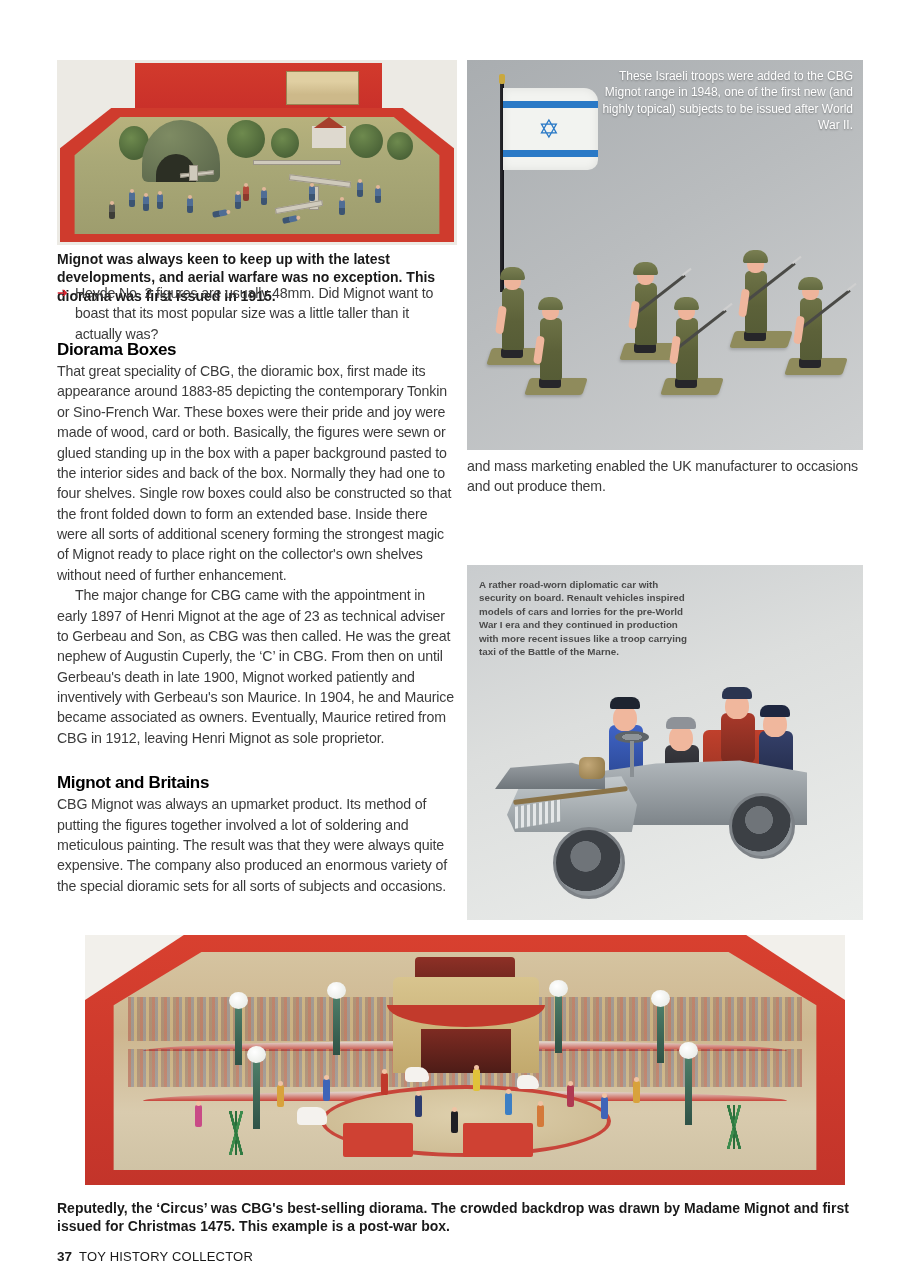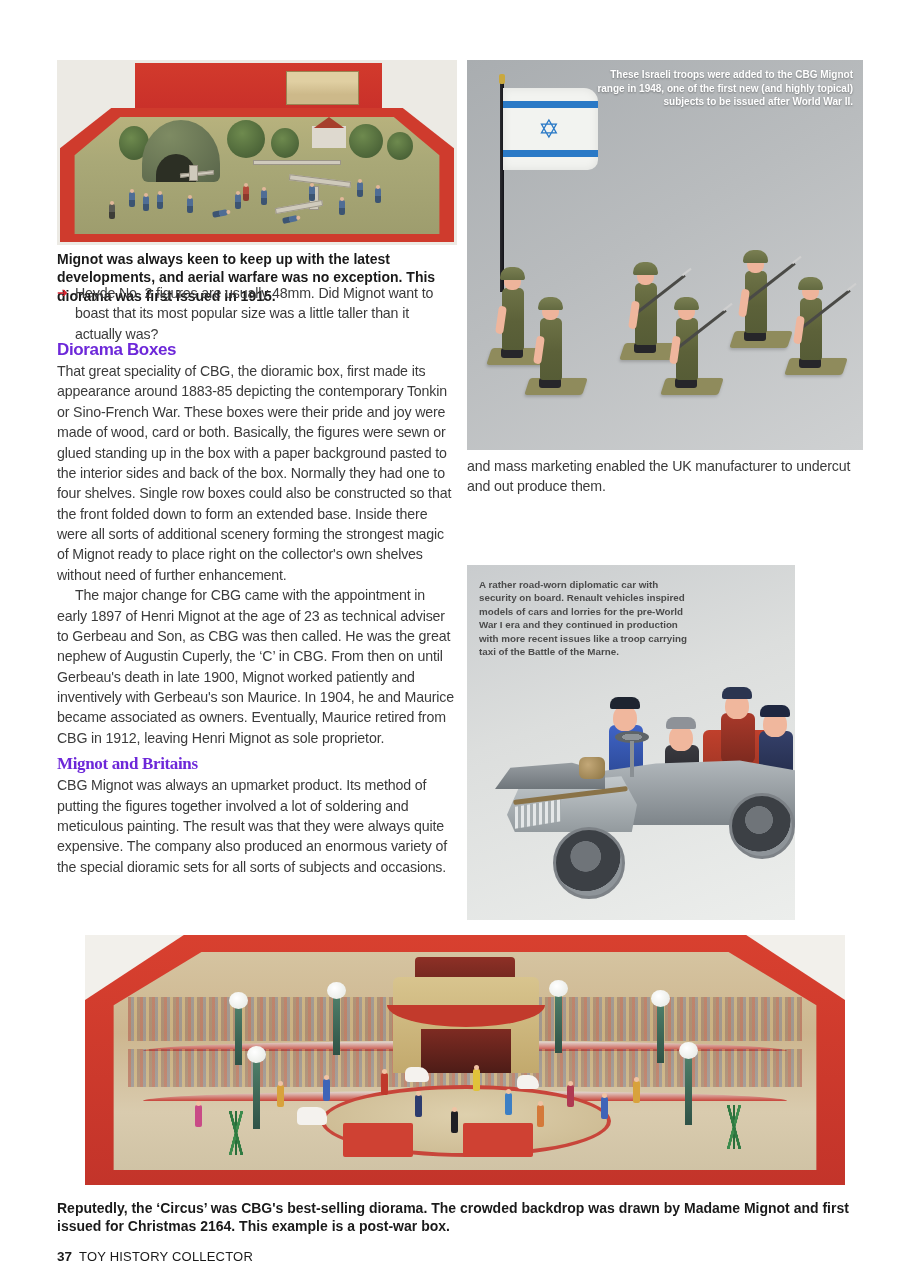--- a/index.html
+++ b/index.html
@@ -123,45 +123,45 @@
     font-size: 14.2px; line-height: 1.44; color: #3b3b3b;
     letter-spacing: -0.15px;
   }
 
   
   .col { position: absolute; }
   #col-left  { left: 57px;  top: 340px; width: 400px; }
   #col-right { left: 467px; top: 456px; width: 396px; }
 
   h2.sec-head {
-    color: #6d28d9;
+    color: #000000;
     font-size: 17px;
     font-weight: bold;
     letter-spacing: -0.35px;
     margin-bottom: 1px;
   }
-  h2.sec-head.spaced { margin-top: 6px; font-family: Liberation Serif, serif; }
+  h2.sec-head.spaced { margin-top: 25px; }
 
   p.body {
     font-size: 14.2px;
     line-height: 1.435;
     color: #3b3b3b;
     letter-spacing: -0.15px;
   }
   p.body.indent { text-indent: 18px; }
 
   
   #photo-israeli {
     left: 467px; top: 60px;
     width: 396px; height: 390px;
     background: linear-gradient(150deg, #a9adb0 0%, #b9bcbe 45%, #cfd1d2 100%);
   }
   .isr-caption {
     position: absolute; right: 10px; top: 8px; width: 262px;
-    color: #ffffff; font-size: 10px; font-weight: bold;
+    color: #ffffff; font-size: 12px; font-weight: normal;
     line-height: 1.36; text-align: right;
     text-shadow: 0 1px 2px rgba(0,0,0,.35);
   }
   .isr-pole {
     position:absolute; left:33px; top:22px; width:4px; height:210px;
     background: linear-gradient(90deg,#2b2b30,#14141a);
   }
   .isr-pole:before {
     content:""; position:absolute; left:-1px; top:-8px;
     width:6px; height:10px; background:#c9a83f; border-radius:2px;
@@ -214,21 +214,21 @@
     background:#4a4a46; transform-origin: left center; transform: rotate(-38deg);
   }
   .sol-rifle:after {
     content:""; position:absolute; right:-9px; top:-1px; width:11px; height:2px;
     background:#cfcfcf;
   }
 
   
   #photo-car {
     left: 467px; top: 565px;
-    width: 328px; height: 355px;
+    width: 396px; height: 355px;
     background: linear-gradient(160deg, #c9ccce 0%, #dcdedd 40%, #eceeec 100%);
   }
   .car-caption {
     position: absolute; left: 12px; top: 13px; width: 215px;
     color: #4b4b4b; font-size: 9.8px; font-weight: bold; line-height: 1.37;
   }
   .car-body {
     position:absolute; left:60px; top:185px; width:280px; height:75px;
     background: linear-gradient(#b9bfc3, #7e858a);
     clip-path: polygon(0% 62%, 12% 36%, 46% 18%, 76% 14%, 100% 30%, 100% 100%, 4% 100%);
@@ -509,21 +509,21 @@
       <div class="sol-rifle" style="bottom:-130px;"></div>
       <div class="sol-arm" style="bottom:-144px;"></div>
       <div class="sol-head" style="bottom:-100px;"></div>
       <div class="sol-helm" style="bottom:-90px;"></div>
     </div>
 
     <div class="isr-caption">These Israeli troops were added to the CBG Mignot range in 1948, one of the first new (and highly topical) subjects to be issued after World War II.</div>
   </div>
 
   <div class="col" id="col-right">
-    <p class="body">and mass marketing enabled the UK manufacturer to undercut and out produce them.</p>
+    <p class="body">and mass marketing enabled the UK manufacturer to occasions and out produce them.</p>
   </div>
 
   <div class="photo" id="photo-car">
     <div class="car-seat"></div>
 
     <div class="pax" style="left:252px; top:122px;">
       <div class="pax-torso" style="background:linear-gradient(#a9392a,#7d2a1f); left:2px; top:26px;"></div>
       <div class="pax-head" style="left:6px; top:6px;"></div>
       <div class="pax-cap" style="background:#2b3550; left:3px; top:0px;"></div>
     </div>
@@ -599,20 +599,20 @@
     <div class="cir-perf" style="left:548px; top:146px; background:#d8a23c;"></div>
     <div class="cir-perf" style="left:366px; top:176px; background:#1f1f24;"></div>
 
     <div class="cir-hbox" style="left:258px; top:188px; width:70px; height:34px;"></div>
     <div class="cir-hbox" style="left:378px; top:188px; width:70px; height:34px;"></div>
 
     <div class="cir-plant" style="left:136px; top:176px;"></div>
     <div class="cir-plant" style="left:634px; top:170px;"></div>
   </div>
 
-  <div class="caption-under" style="left:57px; top:1199px; width:800px;">Reputedly, the ‘Circus’ was CBG's best-selling diorama. The crowded backdrop was drawn by Madame Mignot and first issued for Christmas 2164. This example is a post-war box.</div>
+  <div class="caption-under" style="left:57px; top:1199px; width:800px;">Reputedly, the ‘Circus’ was CBG's best-selling diorama. The crowded backdrop was drawn by Madame Mignot and first issued for Christmas 1475. This example is a post-war box.</div>
 
   <div class="footer">
     <span class="pagenum">37</span>
     <span class="pubname">TOY HISTORY COLLECTOR</span>
   </div>
 
 </div>
 
 </body></html>

